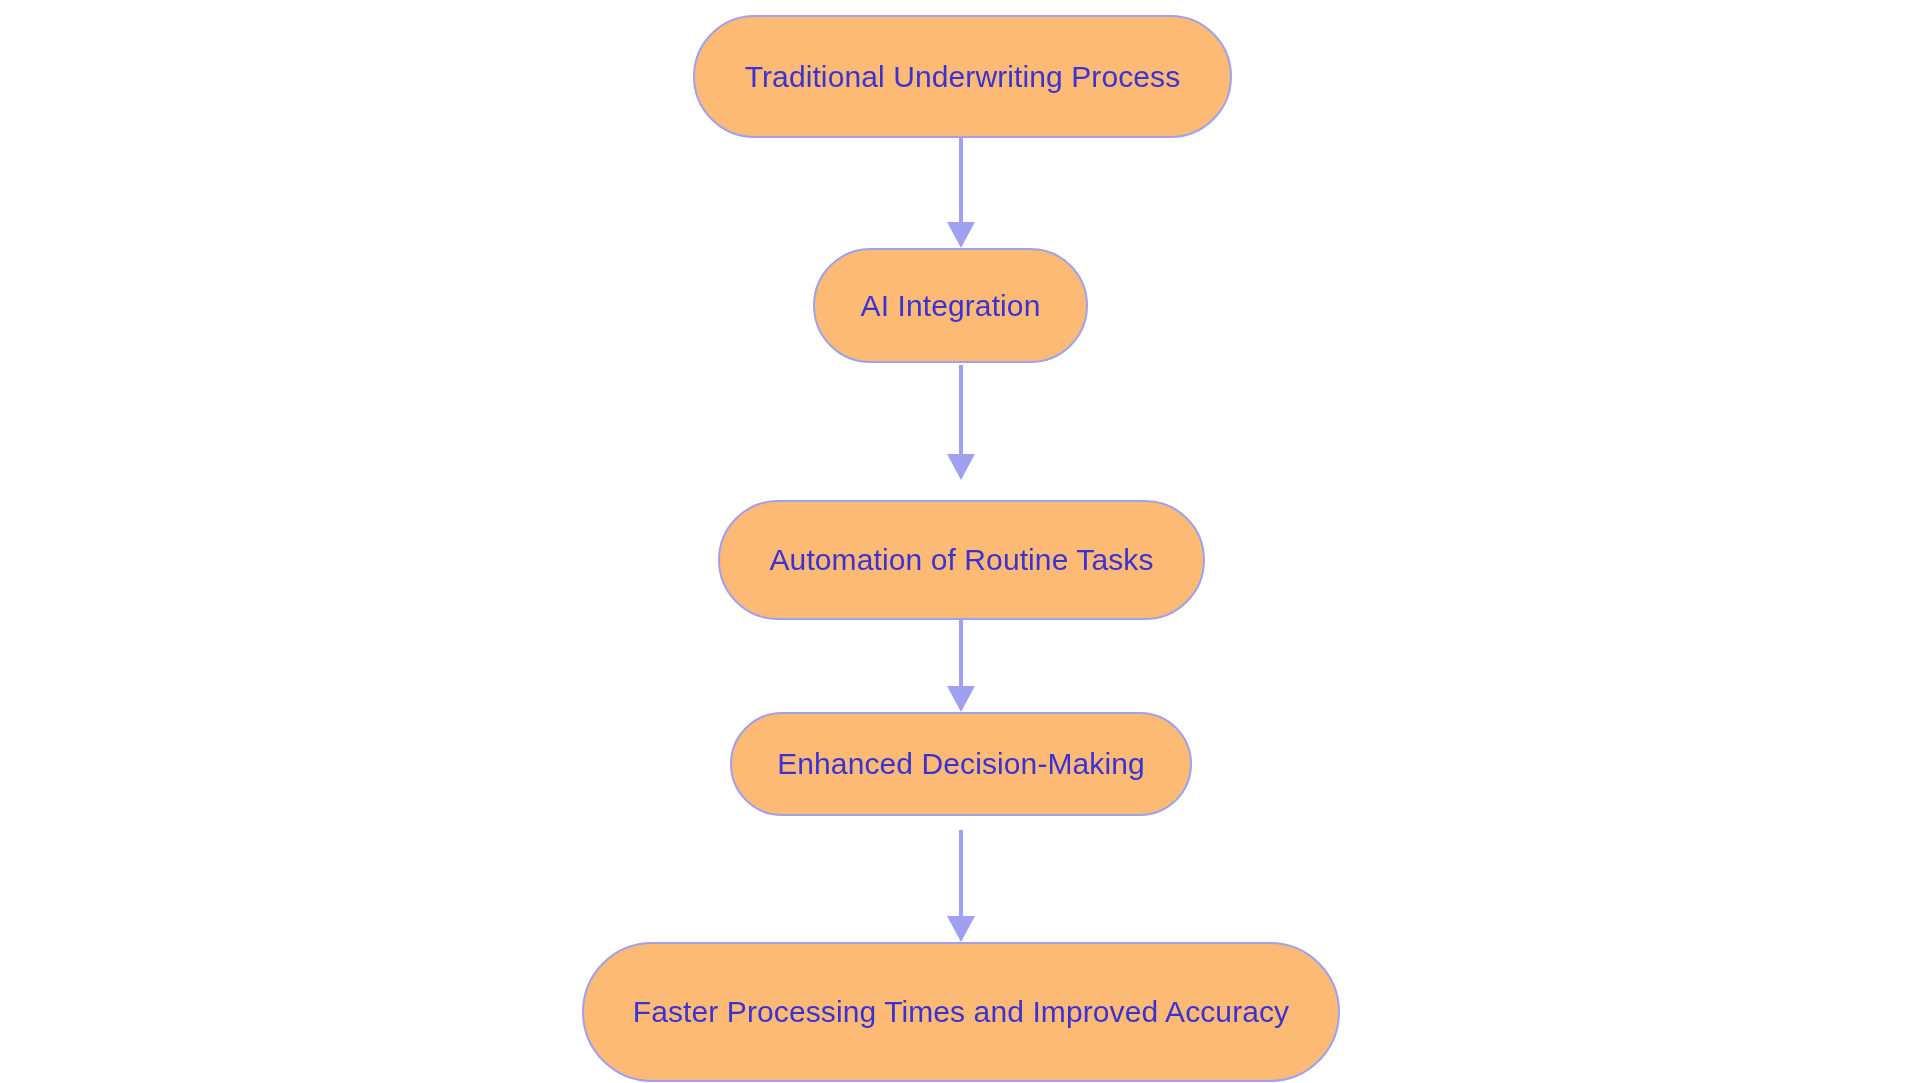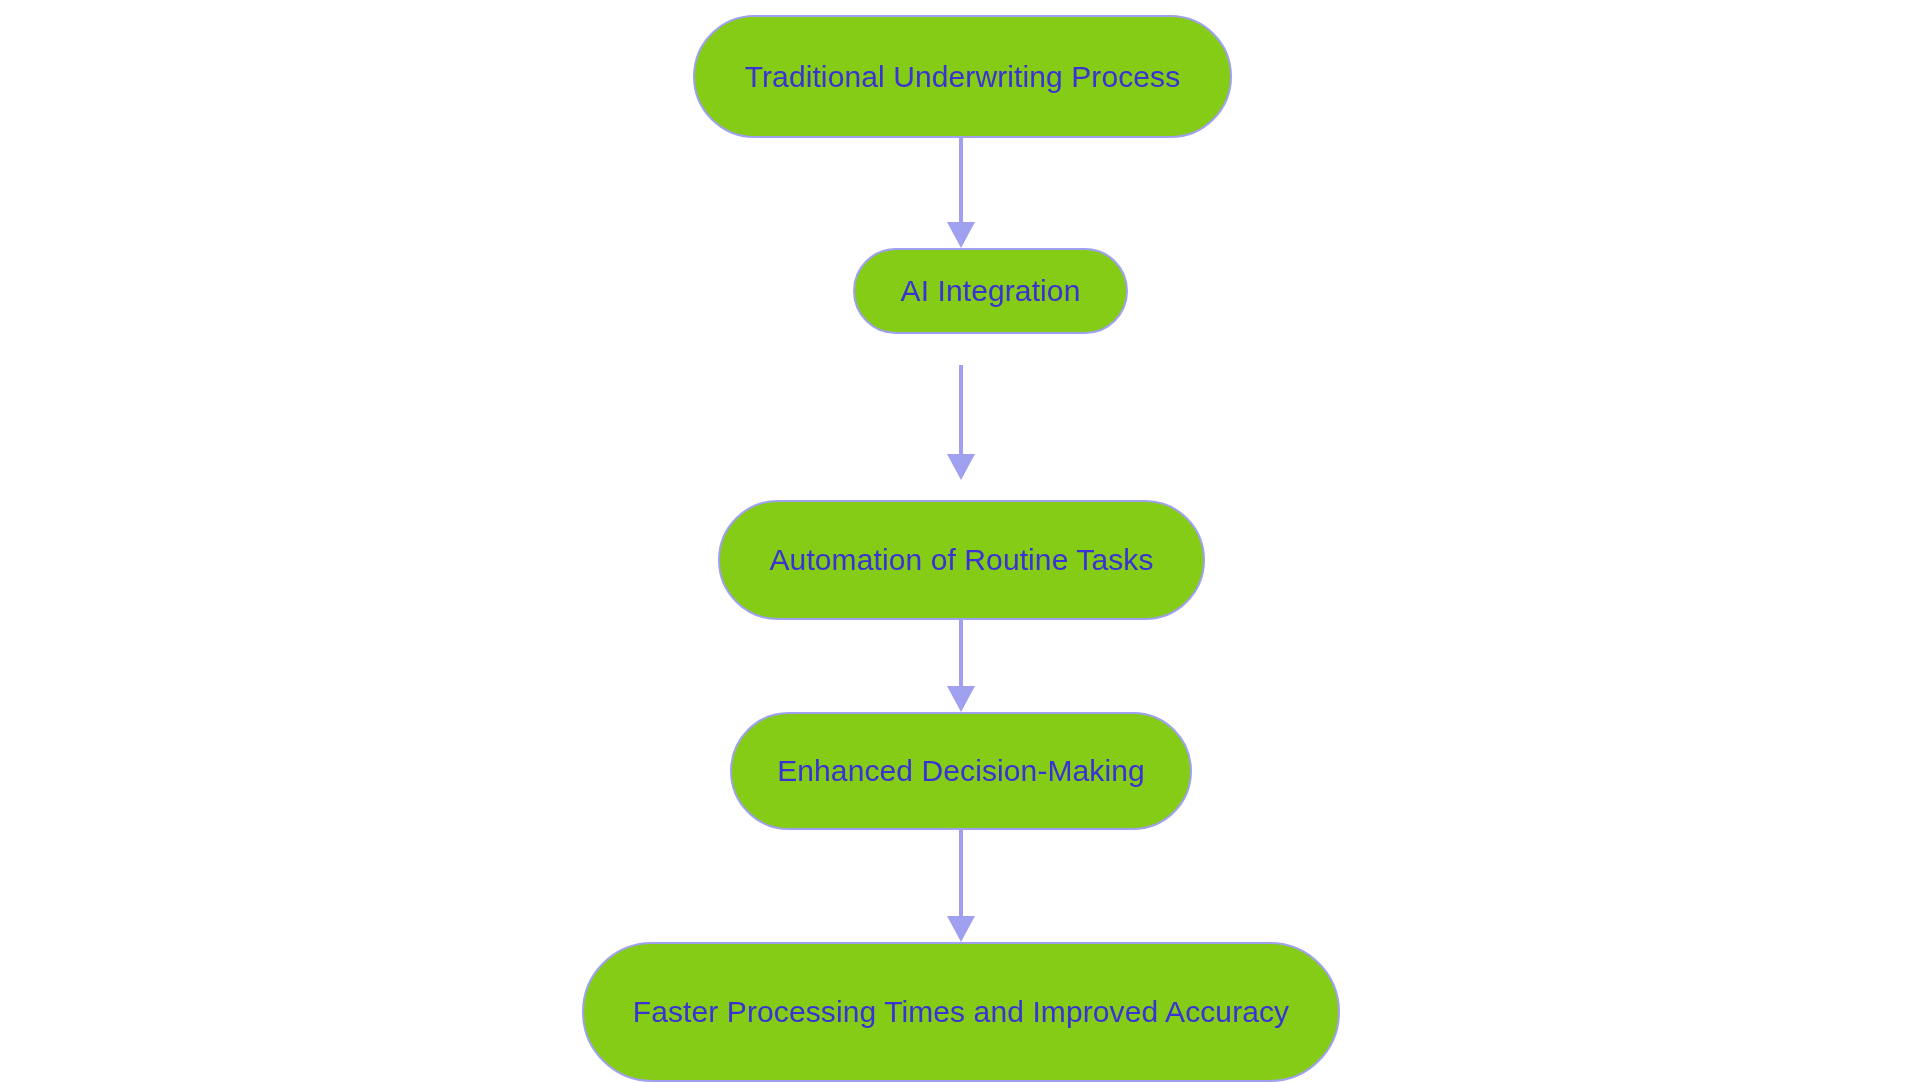--- a/index.html
+++ b/index.html
@@ -17,21 +17,21 @@
     height: 1083px;
     background: #ffffff;
     overflow: hidden;
   }
   .flow-node {
     position: absolute;
     box-sizing: border-box;
     display: flex;
     align-items: center;
     justify-content: center;
-    background: #84cc16;
+    background: #fdba74;
     border: 2px solid #9fa0f0;
     border-radius: 9999px;
     color: #3a32d4;
     font-size: 30px;
     font-weight: 400;
     letter-spacing: 0.1px;
     white-space: nowrap;
     font-family: "Liberation Sans", sans-serif;
   }
   .node-label {
@@ -78,29 +78,29 @@
     <svg width="28" height="112" viewBox="0 0 28 112">
       <line x1="14" y1="0" x2="14" y2="88" stroke="#9fa0f0" stroke-width="4"></line>
       <polygon points="0,86 28,86 14,112" fill="#9fa0f0"></polygon>
     </svg>
   </div>
 
   <div class="flow-node" style="left:693px; top:15px; width:539px; height:123px;">
     <span class="node-label">Traditional Underwriting Process</span>
   </div>
 
-  <div class="flow-node" style="left:853px; top:248px; width:275px; height:86px;">
+  <div class="flow-node" style="left:813px; top:248px; width:275px; height:115px;">
     <span class="node-label">AI Integration</span>
   </div>
 
   <div class="flow-node" style="left:718px; top:500px; width:487px; height:120px;">
     <span class="node-label">Automation of Routine Tasks</span>
   </div>
 
-  <div class="flow-node" style="left:730px; top:712px; width:462px; height:118px;">
+  <div class="flow-node" style="left:730px; top:712px; width:462px; height:104px;">
     <span class="node-label">Enhanced Decision-Making</span>
   </div>
 
   <div class="flow-node" style="left:582px; top:942px; width:758px; height:140px;">
     <span class="node-label">Faster Processing Times and Improved Accuracy</span>
   </div>
 
 </div>
 
 </body></html>

